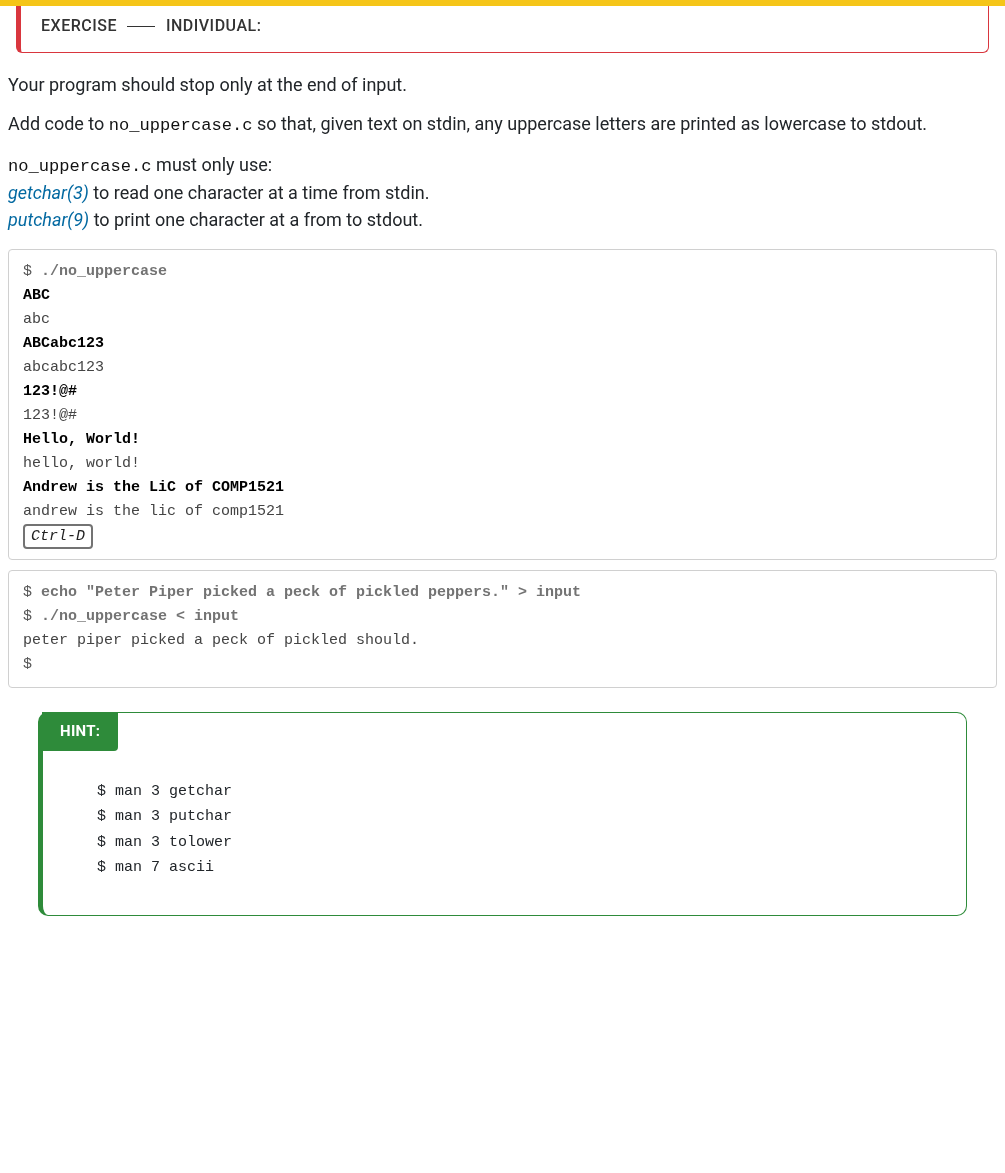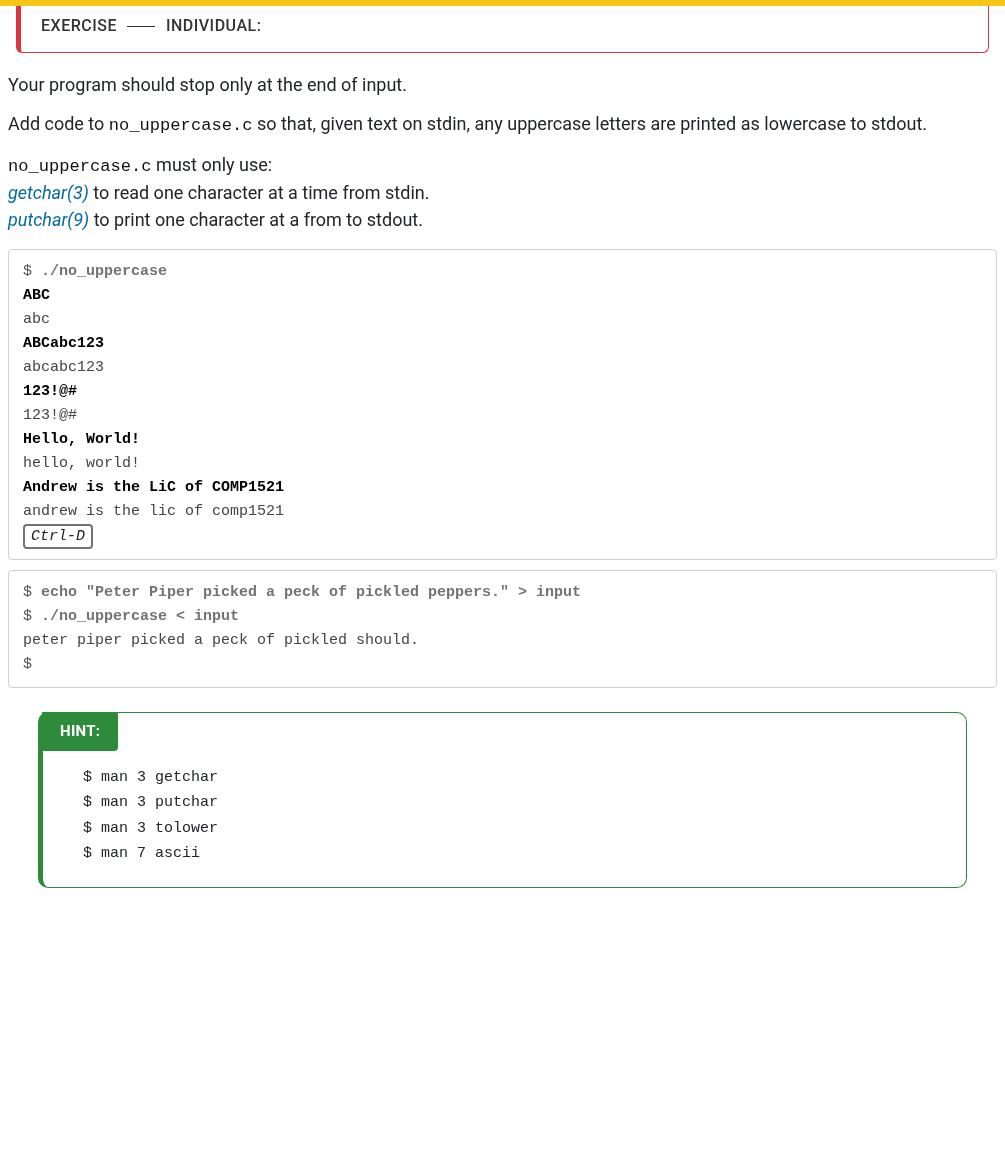--- a/index.html
+++ b/index.html
@@ -109,21 +109,21 @@
     border-radius: 0 0 4px 0;
     margin-left: -1px;
     margin-top: -1px;
     letter-spacing: 0.3px;
   }
   .hint-body {
     padding: 14px 30px 0 40px;
   }
   .hint-body pre.plain {
     border: none;
-    margin: 0;
+    margin: 14px;
     padding: 0;
     font-family: "Consolas","Liberation Mono","Menlo",monospace;
     font-size: 15px;
     line-height: 1.7;
     background: transparent;
   }
 </style>
 </head>
 <body>
 

